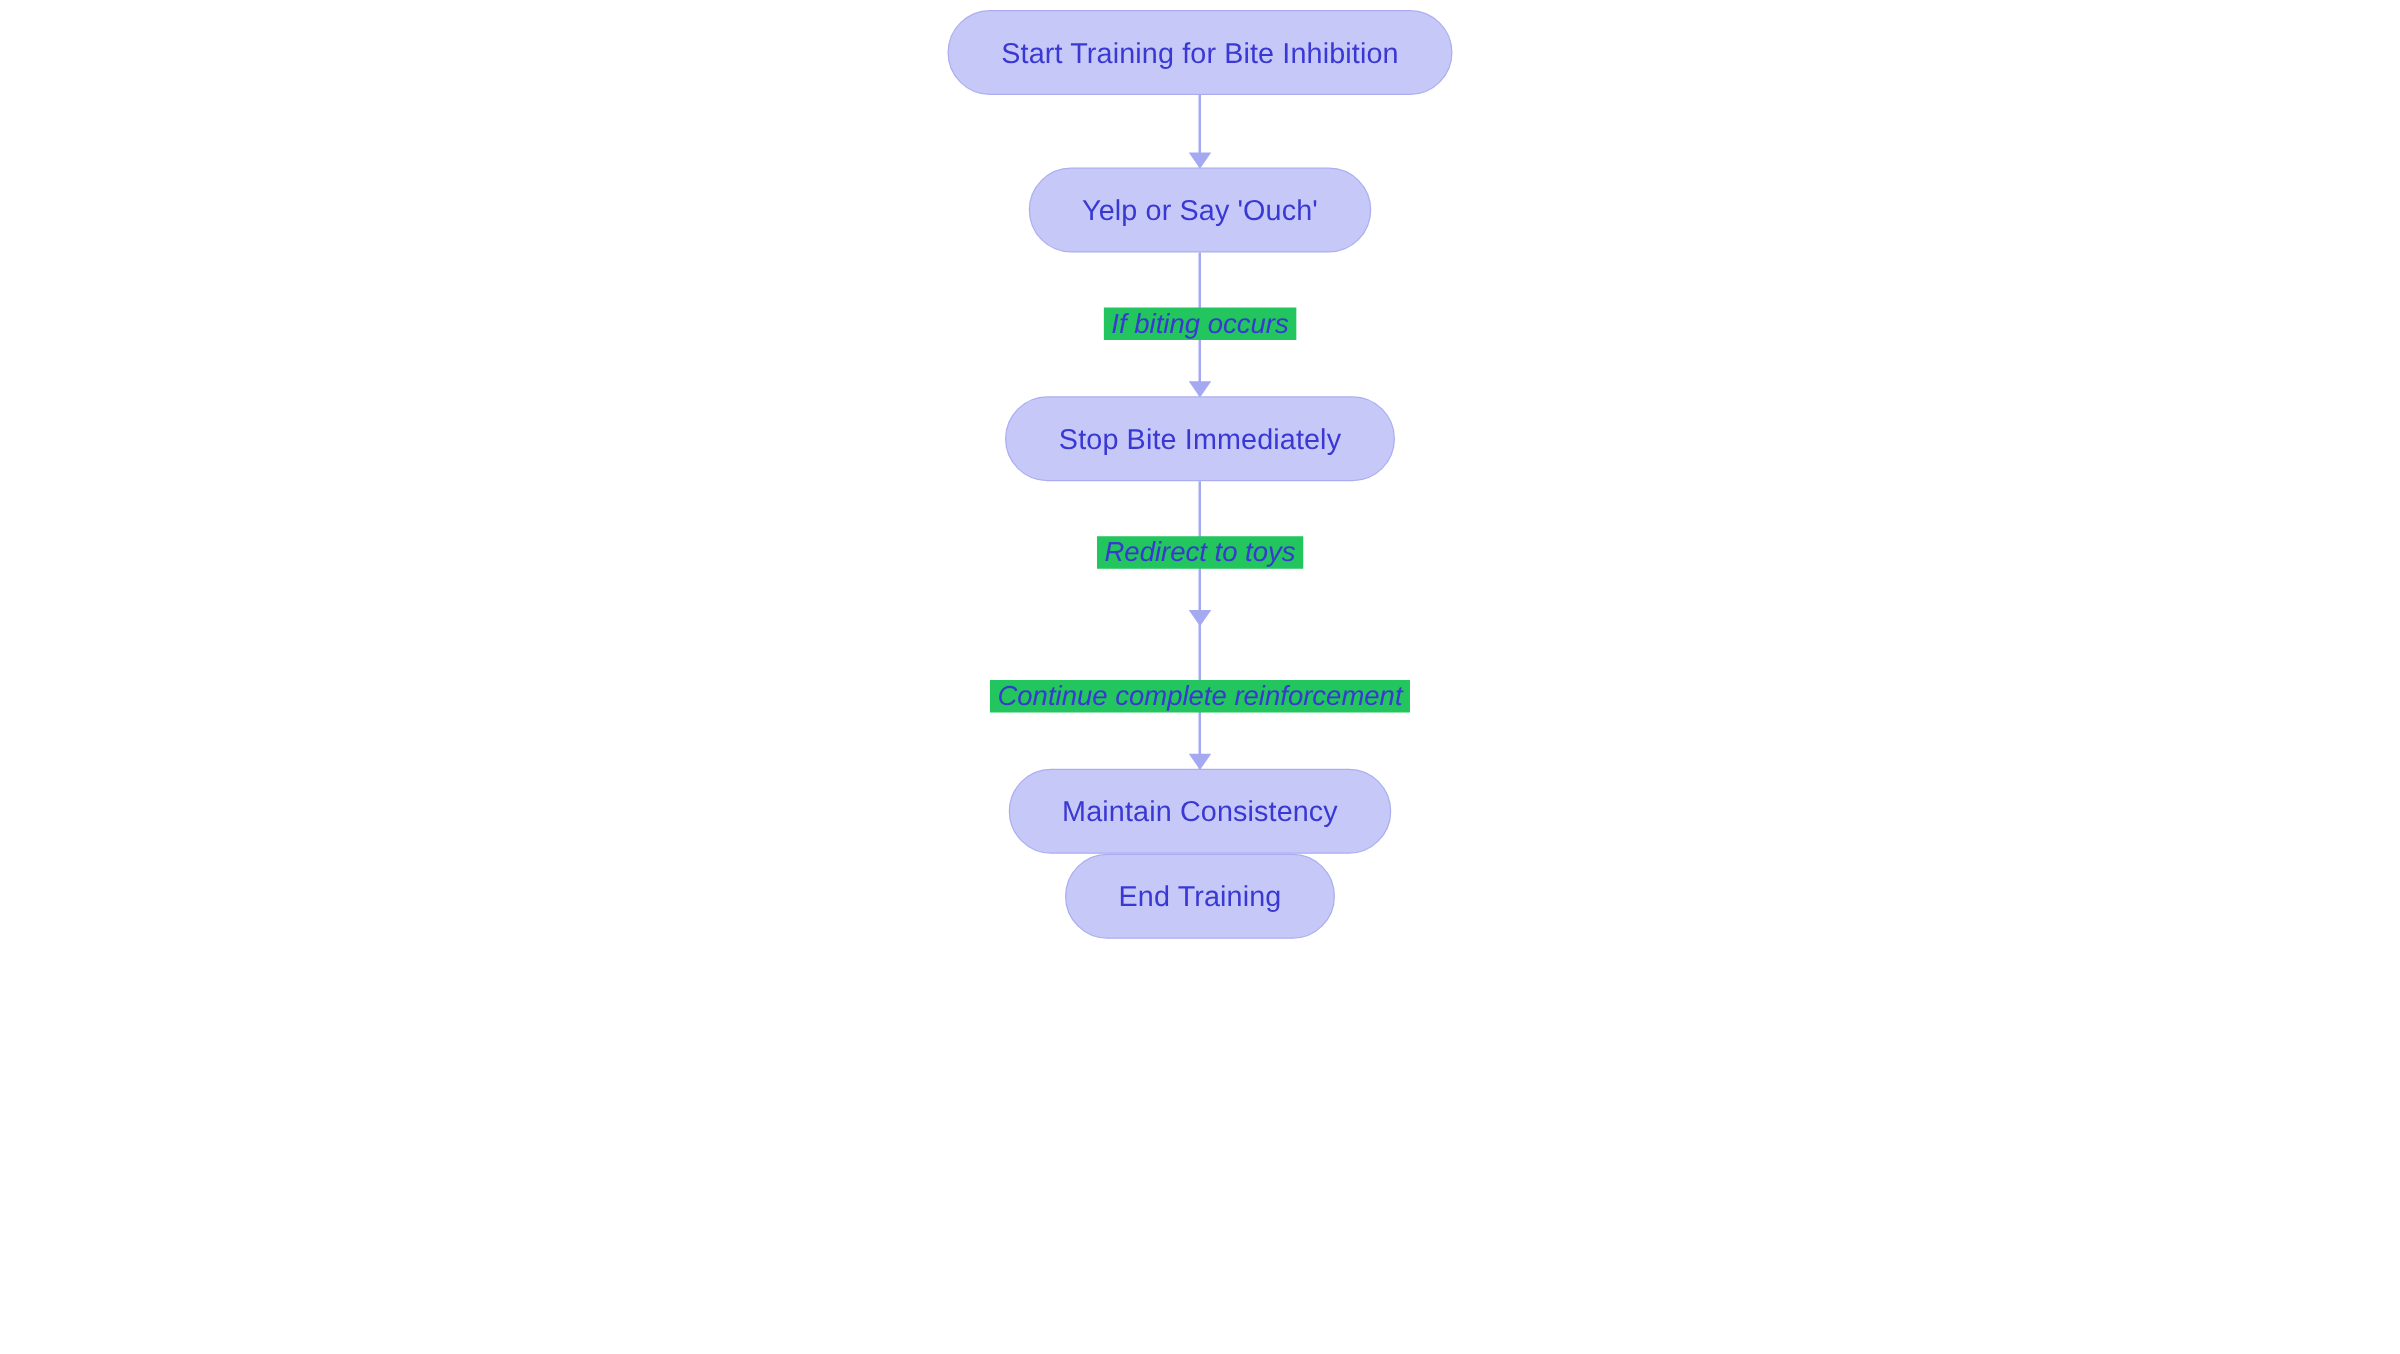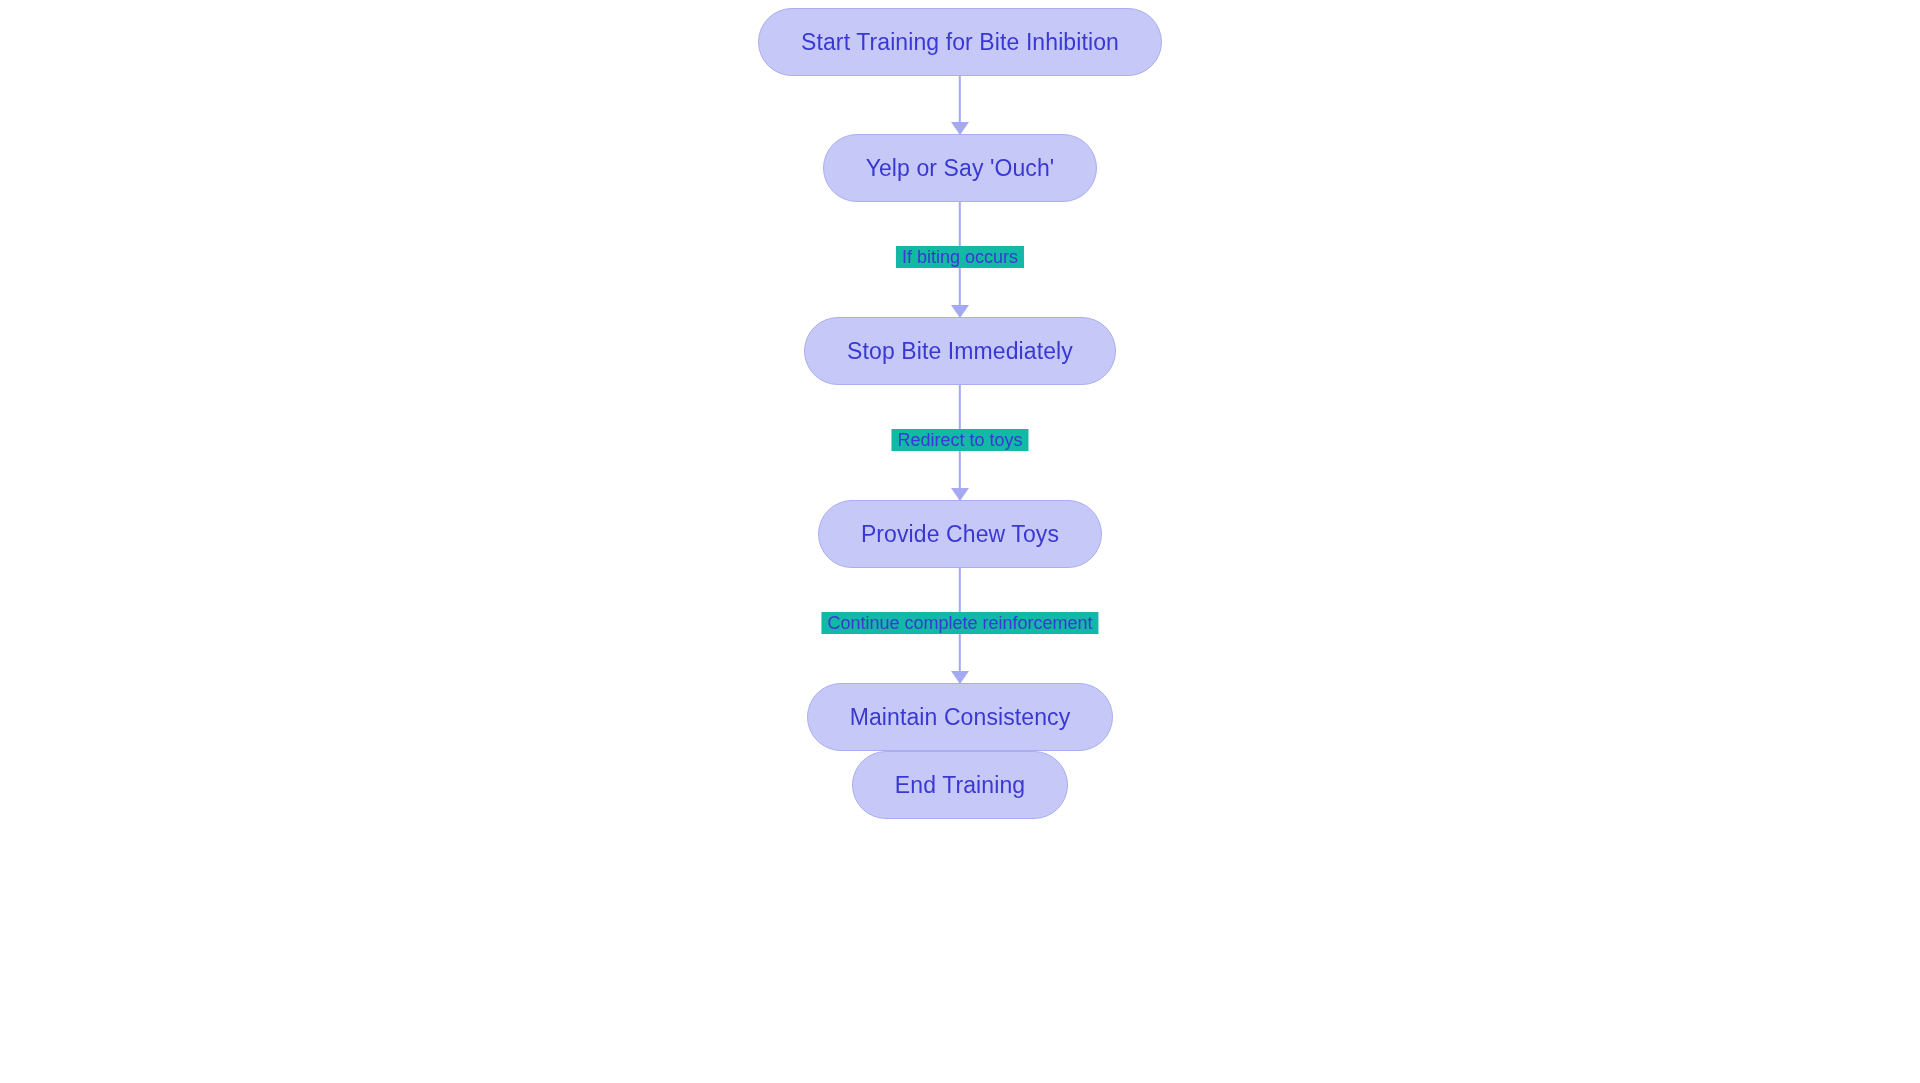--- a/index.html
+++ b/index.html
@@ -83,26 +83,27 @@
     border-top: 13px solid #a5a9f2;
   }
 
   .edge-label {
     position: absolute;
     left: 50%;
     transform: translateX(-50%);
     top: 50%;
     margin-top: -14px;
     color: #3a38d2;
-    font-size: 18px;
+    font-size: 22px;
     line-height: 1;
     white-space: nowrap;
-    background: #14b8a6;
+    background: #22c55e;
     padding: 2px 6px;
     user-select: none;
+    font-style: italic;
   }
 </style>
 </head>
 <body>
 
 <div id="flowchart-canvas">
   <div class="flow-chain">
 
     <div class="flow-node">
       <span>Start Training for Bite Inhibition</span>
@@ -126,23 +127,20 @@
     <div class="flow-node">
       <span>Stop Bite Immediately</span>
     </div>
 
     <div class="flow-edge labeled">
       <div class="edge-line"></div>
       <div class="edge-label">Redirect to toys</div>
       <div class="edge-arrow"></div>
     </div>
 
-    <div class="flow-node">
-      <span>Provide Chew Toys</span>
-    </div>
 
 
 
     <div class="flow-edge labeled">
       <div class="edge-line"></div>
       <div class="edge-label">Continue complete reinforcement</div>
       <div class="edge-arrow"></div>
     </div>
 
     <div class="flow-node">

